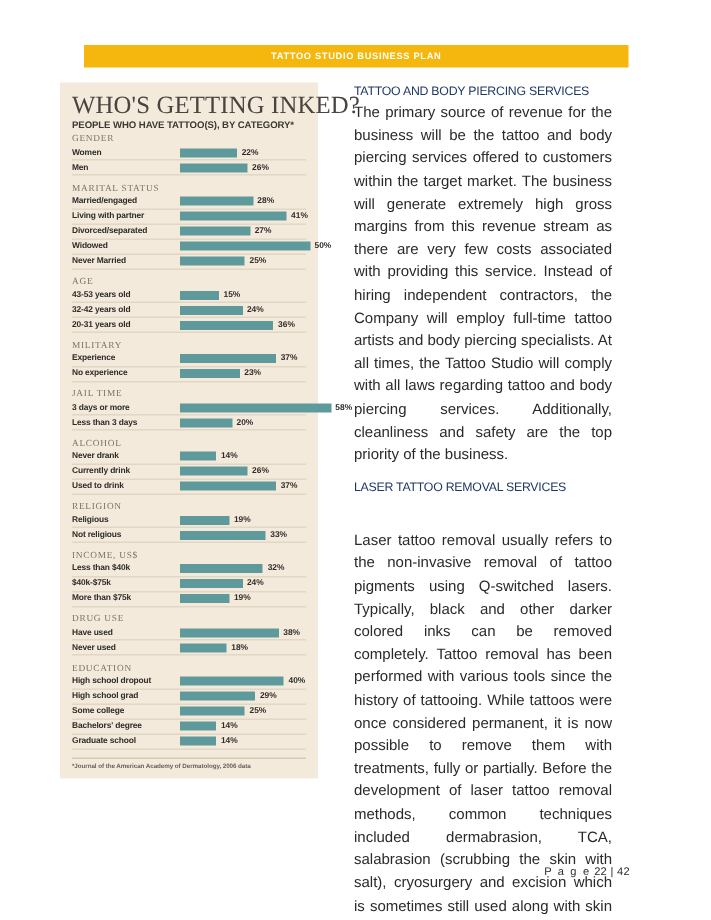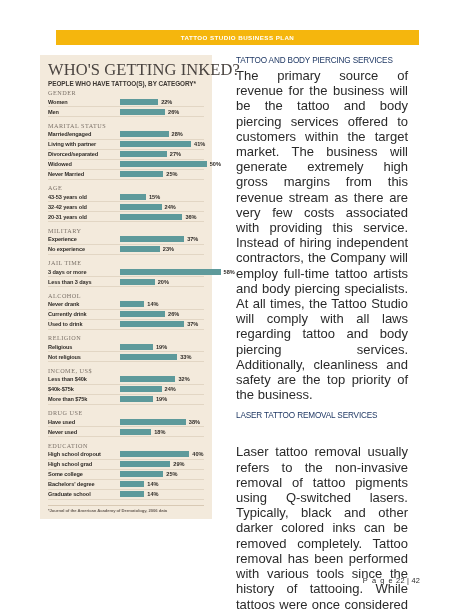--- a/index.html
+++ b/index.html
@@ -118,21 +118,21 @@
   }
   .sec-head{
     font-size:8.2px;
     color:#1F3864;
     letter-spacing:-.15px;
     margin-bottom:3px;
     white-space:nowrap;
   }
   .sec-head.second{ margin-top:9px; margin-bottom:24px; }
   .body-text{
-    font-size:13px;
+    font-size:10px;
     line-height:15.2px;
     color:#2A2A2A;
     text-align:justify;
     text-justify:inter-word;
   }
   .body-text.gap{ margin-top:4px; }
 
   
   .footer{
     position:absolute;

